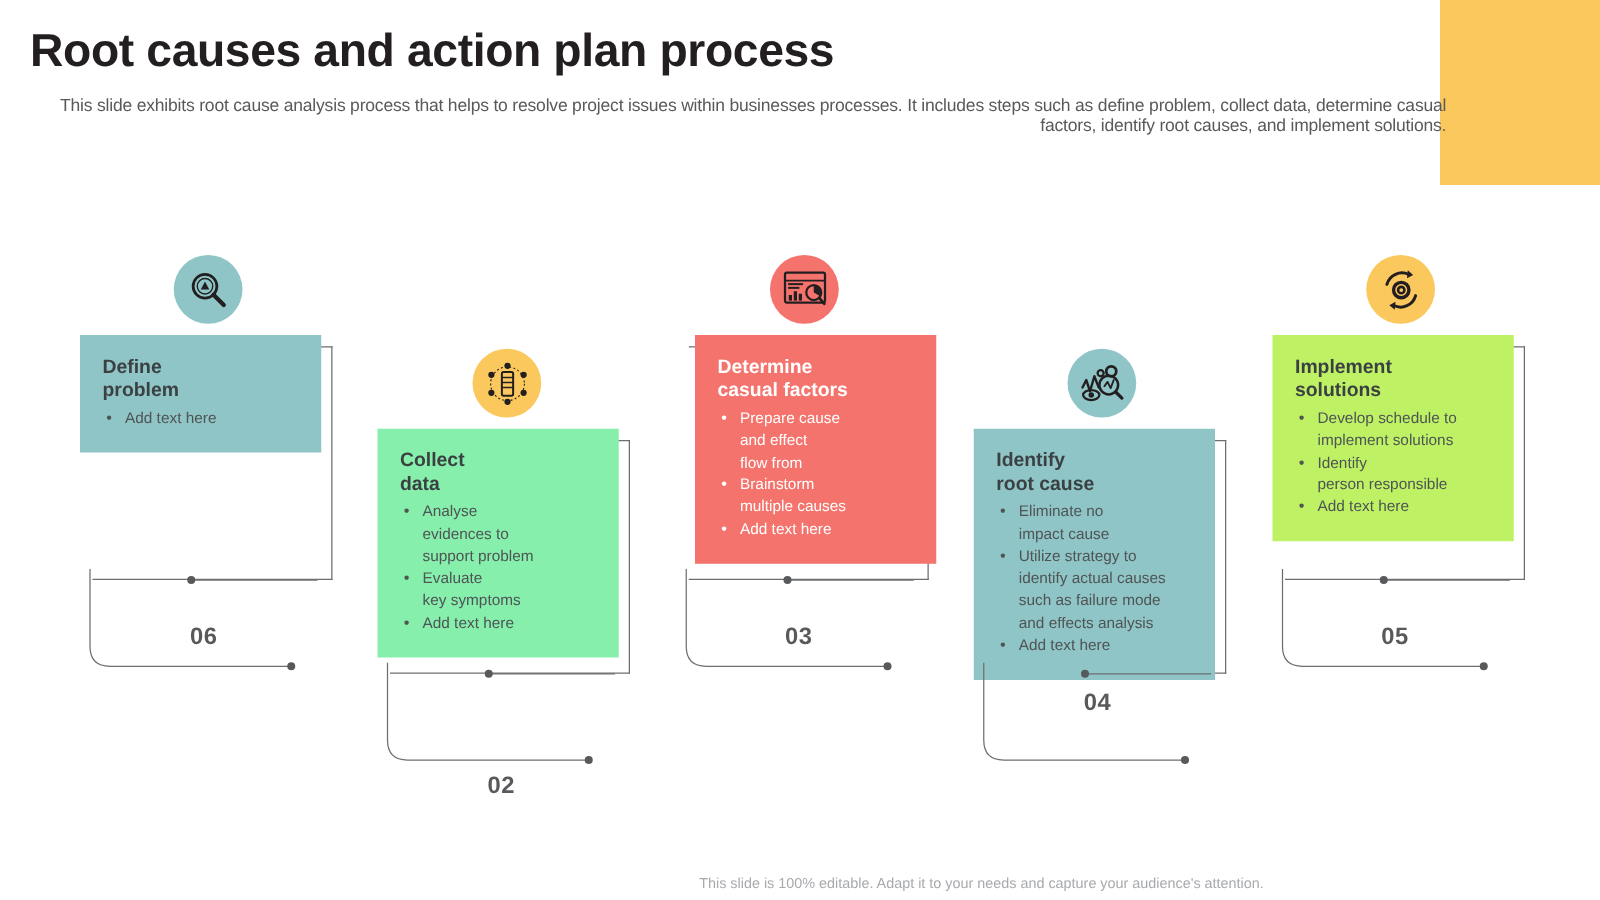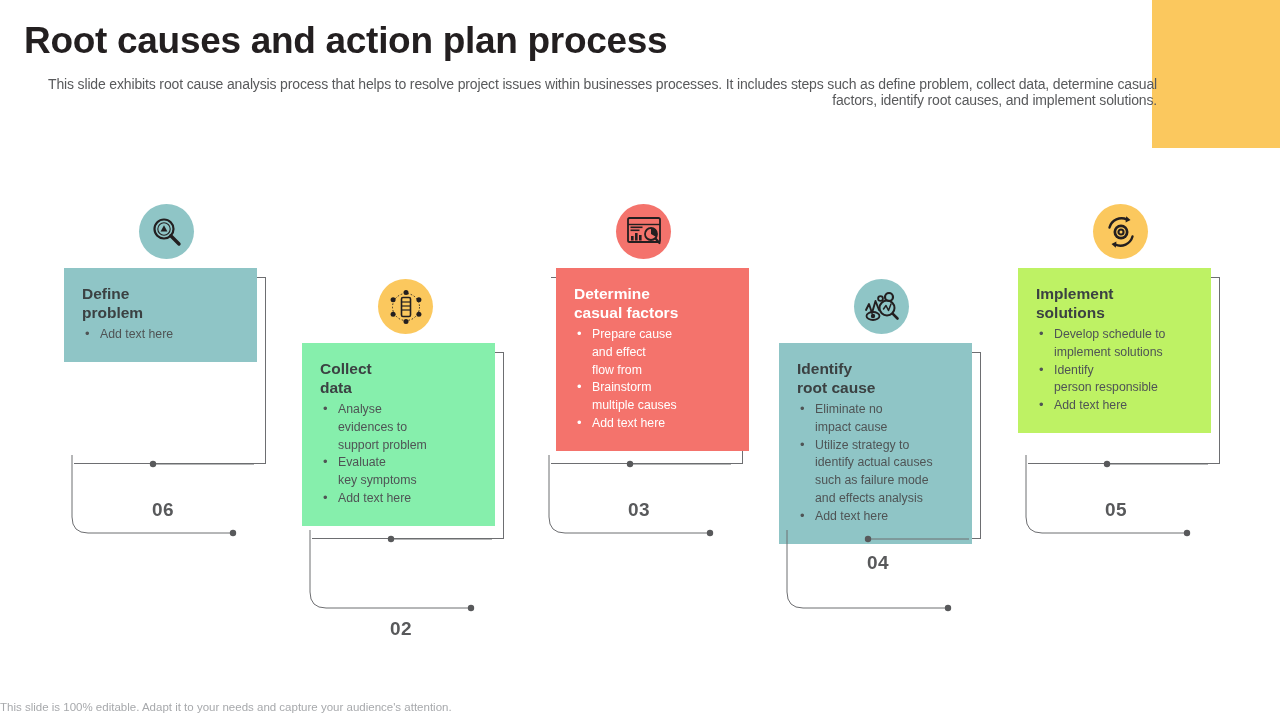--- a/index.html
+++ b/index.html
@@ -67,21 +67,21 @@
     position: absolute; font-size: 19px; font-weight: bold; color: #58595b;
     letter-spacing: 0.5px;
   }
 
   .connector { position: absolute; pointer-events: none; }
   .connector path { fill: none; stroke: #6d6e71; stroke-width: 1; }
   .connector circle { fill: #58595b; }
 
   
   #footer-note {
-    position: absolute; left: 0; right: 0; top: 701px; text-align: left;
+    position: absolute; left: 0; right: 12px; top: 701px; text-align: right;
     font-size: 11.5px; color: #a7a9ac;
   }
 </style>
 </head>
 <body>
 
 <div id="slide">
 
   <div id="accent-rect"></div>
 

